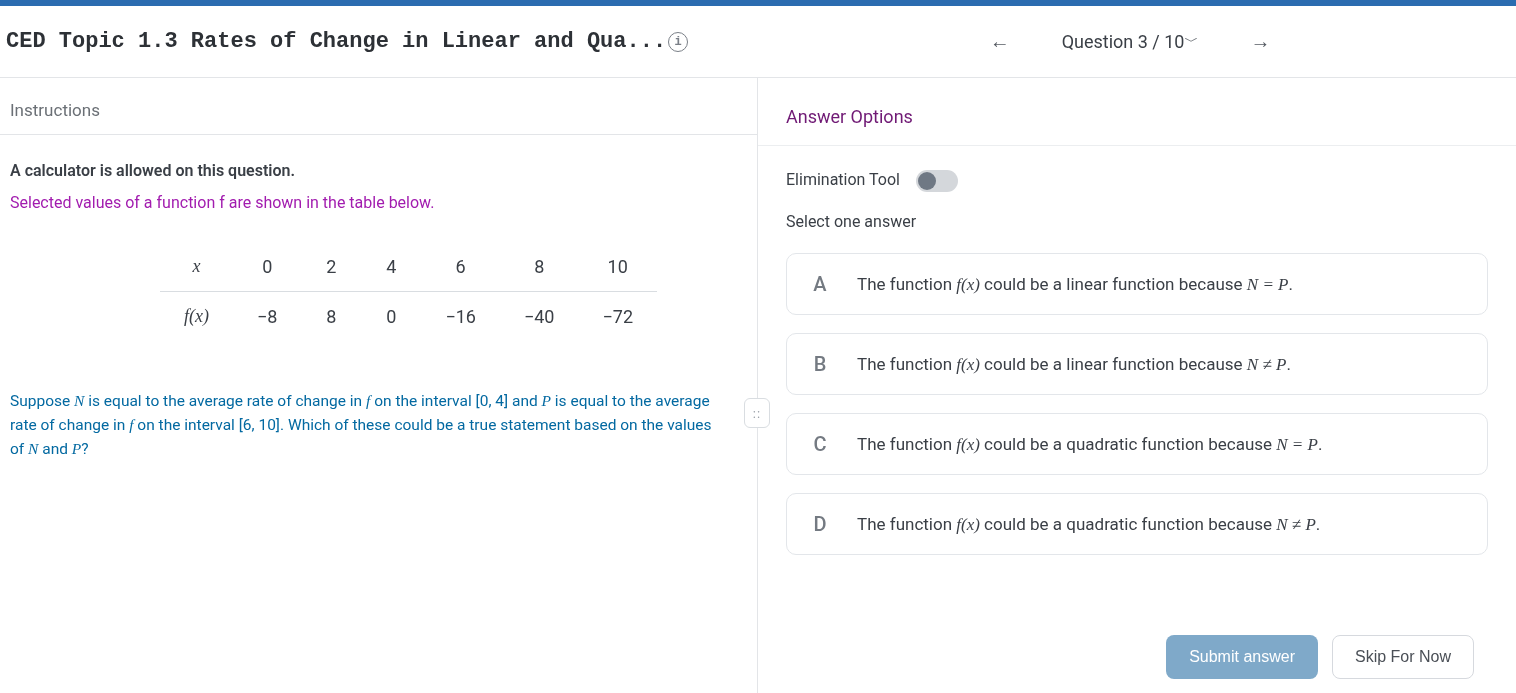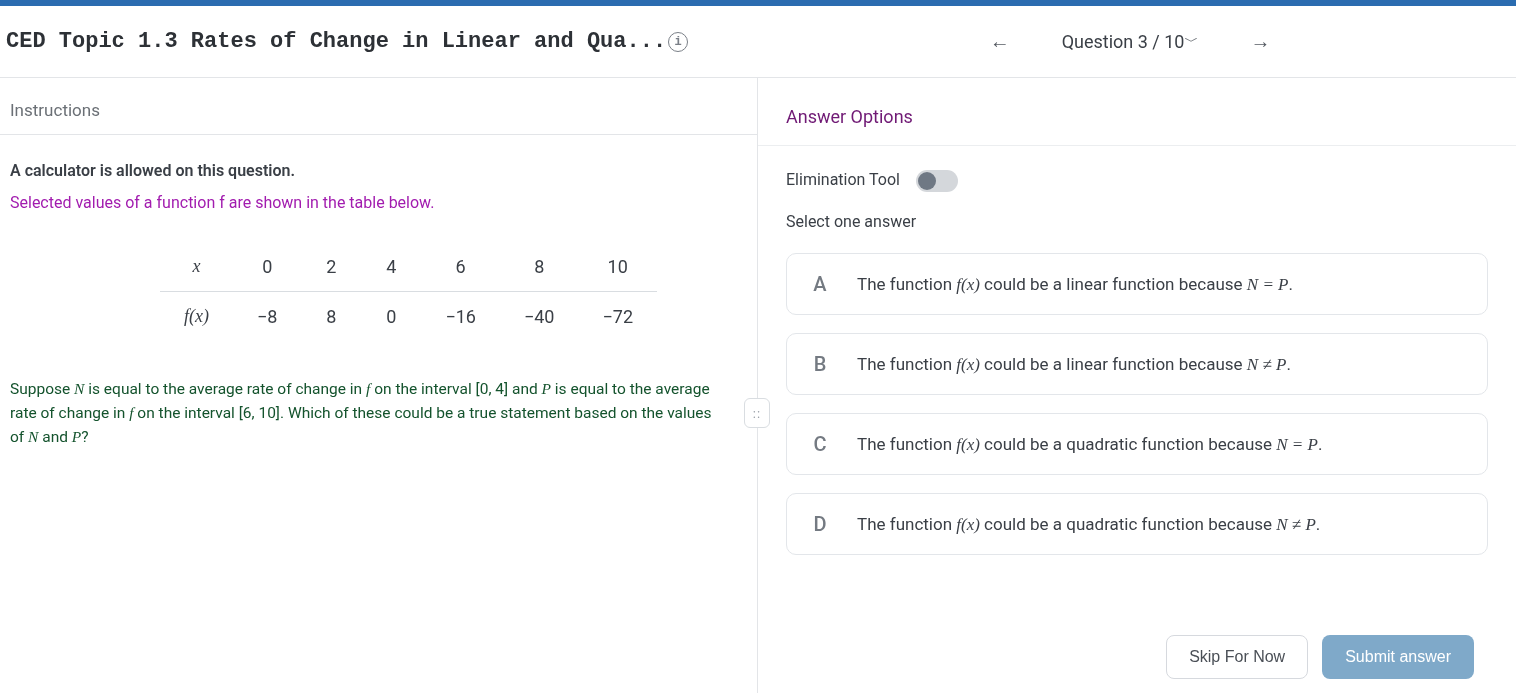--- a/index.html
+++ b/index.html
@@ -58,21 +58,21 @@
     border-collapse: collapse; font-size: 18px; color: #3a3f46;
   }
   table.data td {
     padding: 14px 24px; text-align: center; min-width: 60px;
     border-top: 1px solid #d9dde1; border-bottom: 1px solid #d9dde1;
   }
   table.data tr:first-child td { border-top: none; }
   table.data tr:last-child td { border-bottom: none; }
   .row-head { font-style: italic; font-family: Georgia, "Times New Roman", serif; }
   .suppose {
-    font-size: 15.5px; color: #14532d; line-height: 1.55; margin-top: 36px;
+    font-size: 15.5px; color: #0369a1; line-height: 1.55; margin-top: 48px;
     max-width: 710px;
   }
   .mi { font-style: italic; font-family: Georgia, "Times New Roman", serif; }
   .right-pane {
     flex: 1; background: #fff; position: relative; display: flex; flex-direction: column;
   }
   .ans-header {
     padding: 28px 28px 18px 28px; font-size: 18px; color: #701a75;
     border-bottom: 1px solid #eceef0;
   }
@@ -209,17 +209,17 @@
         <div class="option">
           <div class="opt-letter">D</div>
           <div class="opt-text">
             <span>The function </span><span class="mi">f(x)</span><span> could be a quadratic function because </span><span class="mi">N ≠ P</span><span>.</span>
           </div>
         </div>
       </div>
     </div>
 
     <div class="footer-actions">
+      <button class="btn btn-submit">Submit answer</button>
       <button class="btn btn-skip">Skip For Now</button>
-      <button class="btn btn-submit">Submit answer</button>
     </div>
   </div>
 </div>
 
 </body></html>

